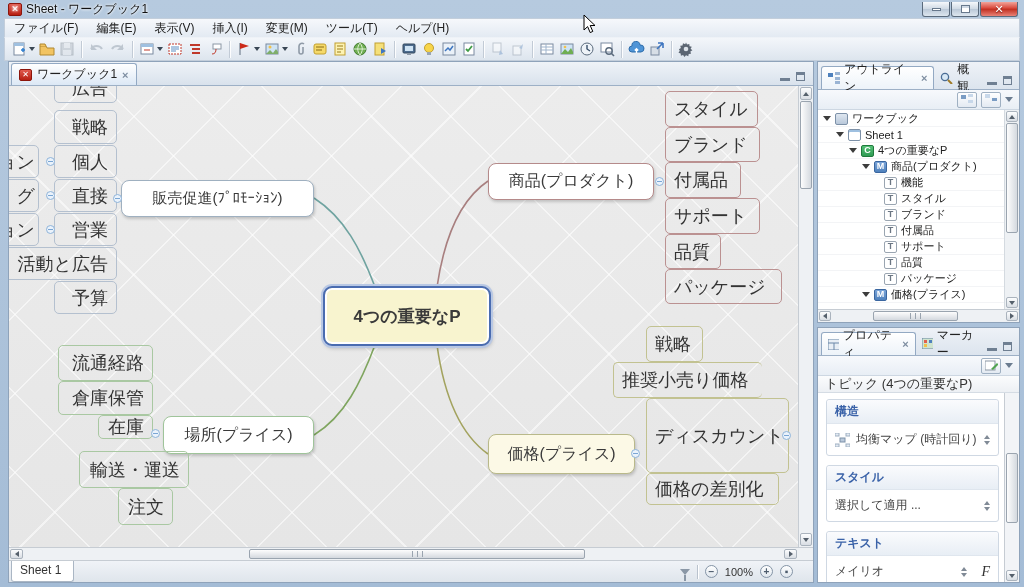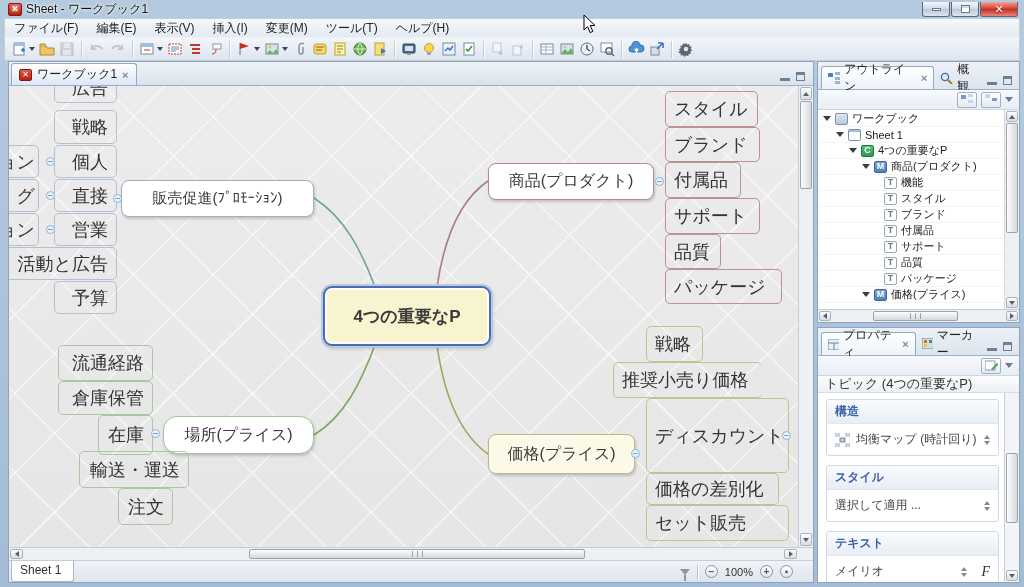--- a/index.html
+++ b/index.html
@@ -69,21 +69,21 @@
   .sub { position:absolute; display:flex; align-items:center; border-radius:5px; border:1px solid;
     color:#333; font-size:18px; white-space:nowrap; overflow:hidden; }
   .sub.r { justify-content:flex-end; padding-right:8px; }
   .sub.l { justify-content:flex-start; padding-left:8px; }
   .c-promo { border-color:#b4c0cf; }
   .c-product { border-color:#bb9191; }
   .c-place { border-color:#a9c8a2; }
   .c-price { border-color:#c2c291; }
   .b-promo { border-color:#9fb0c0; }
   .b-product { border-color:#b58a8a; }
-  .b-place { border-color:#9fc49a;border-radius:14px; }
+  .b-place { border-color:#9fc49a; }
   .b-price { border-color:#b9b98a; background:#fcf9e6; }
   .ccirc { position:absolute; width:9px; height:9px; border-radius:50%; background:#eaf2fb;
     border:1px solid #8fb4d9; }
   .ccirc::after { content:""; position:absolute; left:1px; right:1px; top:3px; height:1px; background:#7aa6d4; }
   svg.links { position:absolute; inset:0; pointer-events:none; }
 
   
   .vscroll { position:absolute; top:0; right:0; width:15px; bottom:0; background:#eef1f4;
     border-left:1px solid #c6ccd3; }
   .sb-btn { position:absolute; left:1px; right:1px; height:13px; background:linear-gradient(#fcfdfe,#d9dee4);
@@ -434,29 +434,28 @@
 
         <div class="sub l c-product" style="left:656px;top:5px;width:93px;height:36px;">スタイル</div>
         <div class="sub l c-product" style="left:656px;top:41px;width:95px;height:35px;">ブランド</div>
         <div class="sub l c-product" style="left:656px;top:76px;width:76px;height:36px;">付属品</div>
         <div class="sub l c-product" style="left:656px;top:112px;width:95px;height:36px;">サポート</div>
         <div class="sub l c-product" style="left:656px;top:148px;width:56px;height:35px;">品質</div>
         <div class="sub l c-product" style="left:656px;top:183px;width:117px;height:35px;">パッケージ</div>
 
         <div class="sub r c-place" style="left:49px;top:259px;width:95px;height:36px;">流通経路</div>
         <div class="sub r c-place" style="left:49px;top:295px;width:95px;height:34px;">倉庫保管</div>
-        <div class="sub r c-place" style="left:89px;top:329px;width:55px;height:40px;">在庫</div>
+        <div class="sub r c-place" style="left:89px;top:329px;width:55px;height:24px;">在庫</div>
         <div class="sub r c-place" style="left:34px;top:365px;width:110px;height:37px;margin-left:36px;">輸送・運送</div>
         <div class="sub r c-place" style="left:89px;top:402px;width:55px;height:37px;margin-left:20px;">注文</div>
 
         <div class="sub l c-price" style="left:637px;top:240px;width:57px;height:36px;">戦略</div>
         <div class="sub l c-price" style="left:604px;top:276px;width:149px;height:36px;border-right:none;">推奨小売り価格</div>
         <div class="sub l c-price" style="left:637px;top:312px;width:143px;height:75px;">ディスカウント</div>
         <div class="sub l c-price" style="left:637px;top:387px;width:133px;height:32px;">価格の差別化</div>
-        <div class="sub l c-price" style="left:637px;top:419px;width:143px;height:36px;">セット販売</div>
 
         <span class="ccirc" style="left:37px;top:71px;"></span>
         <span class="ccirc" style="left:37px;top:105px;"></span>
         <span class="ccirc" style="left:37px;top:139px;"></span>
         <span class="ccirc" style="left:104px;top:108px;"></span>
         <span class="ccirc" style="left:646px;top:91px;"></span>
         <span class="ccirc" style="left:142px;top:343px;"></span>
         <span class="ccirc" style="left:622px;top:363px;"></span>
         <span class="ccirc" style="left:773px;top:345px;"></span>
 

